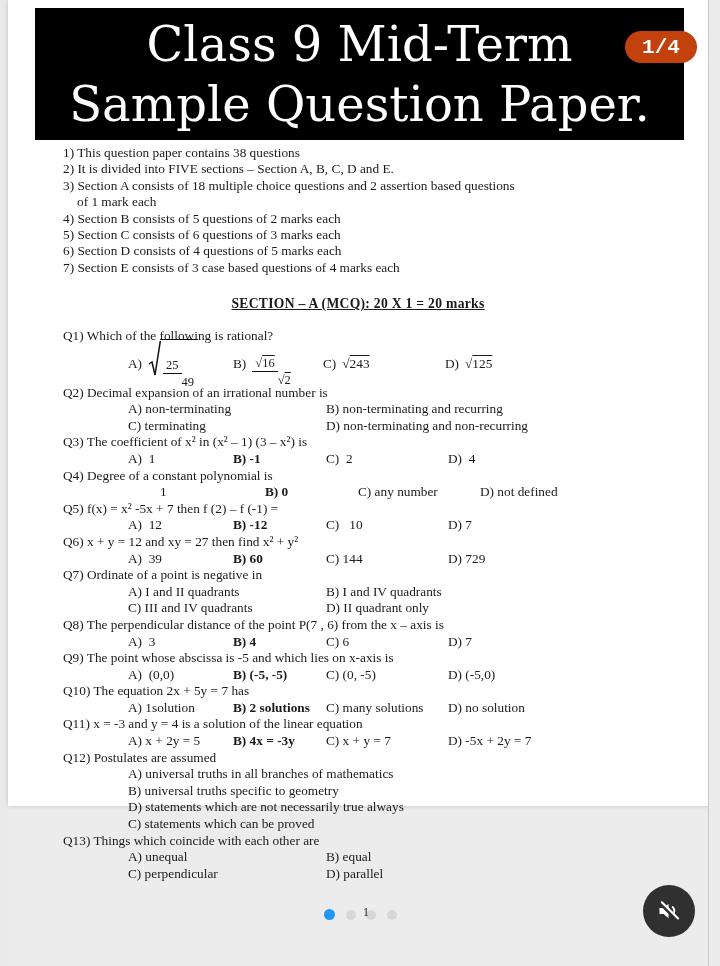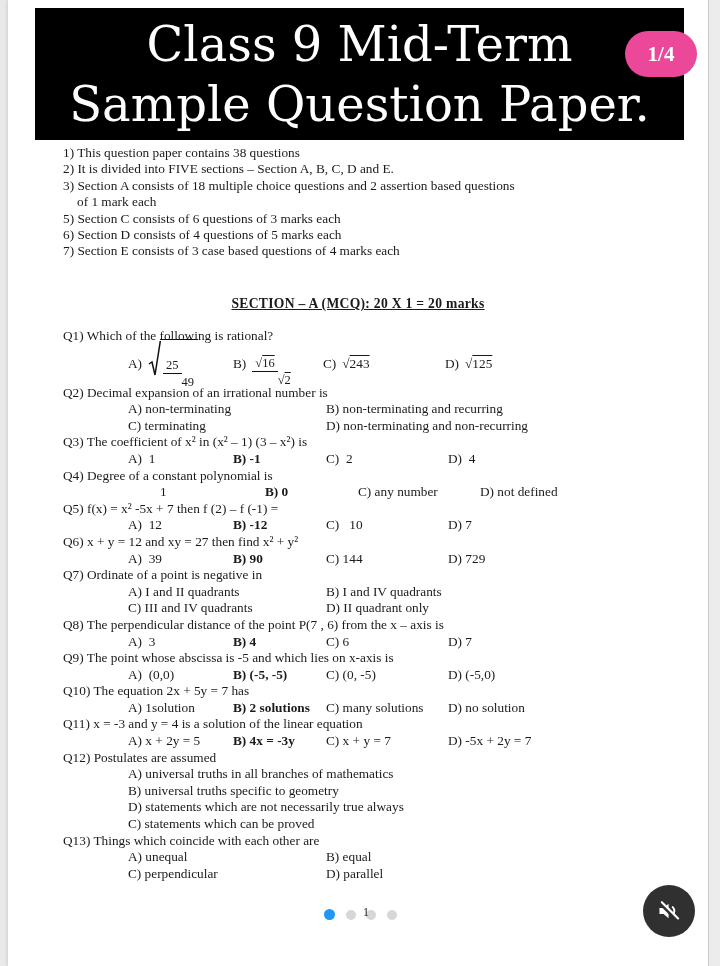--- a/index.html
+++ b/index.html
@@ -1,33 +1,33 @@
 <!DOCTYPE html>
 <html><head>
 <meta charset="utf-8">
 <style>
   html,body{margin:0;padding:0;}
   body{width:720px;height:966px;overflow:hidden;background:#ececec;position:relative;
        font-family:"Liberation Serif",serif;color:#1a1a1a;}
-  .page{position:absolute;left:8px;top:0;width:700px;height:966px;background:#ffffff;
+  .page{position:absolute;left:8px;top:0;width:700px;height:806px;background:#ffffff;
         box-shadow:0 0 4px rgba(0,0,0,.18);}
   .gutter-right{position:absolute;left:708px;top:0;width:12px;height:966px;background:#ececec;
         border-left:1px solid #c9c9c9;}
   .gutter-left{position:absolute;left:0;top:0;width:8px;height:966px;background:#e9e9e9;}
 
   
   .banner{position:absolute;left:27px;top:8px;width:649px;height:132px;background:#000;
           display:flex;flex-direction:column;align-items:center;justify-content:center;}
   .banner .bt{color:#fff;font-family:"DejaVu Serif",serif;font-size:48px;line-height:60px;
           white-space:nowrap;}
 
   
-  .badge{position:absolute;left:625px;top:31px;width:72px;height:46px;border-radius:24px;
-         background:#ec4899;display:flex;align-items:center;justify-content:center;
-         font-family:Liberation Serif, serif;font-size:21px;font-weight:bold;color:#fff;}
+  .badge{position:absolute;left:625px;top:31px;width:72px;height:32px;border-radius:24px;
+         background:#c2410c;display:flex;align-items:center;justify-content:center;
+         font-family:Liberation Mono, monospace;font-size:21px;font-weight:bold;color:#fff;}
 
   
   .instructions{position:absolute;left:55px;top:145px;font-size:13.3px;line-height:16.4px;}
   .ins-line{white-space:pre;}
   .ins-line.indent{padding-left:14px;}
 
   
   .section-heading{position:absolute;left:0;top:296px;width:700px;text-align:center;
          font-size:13.6px;font-weight:bold;}
   .section-heading span{text-decoration:underline;letter-spacing:.3px;}
@@ -75,20 +75,21 @@
   <div class="banner">
     <div class="bt">Class 9 Mid-Term</div>
     <div class="bt">Sample Question Paper.</div>
   </div>
 
   <div class="instructions">
       <div class="ins-line">1) This question paper contains 38 questions</div>
       <div class="ins-line">2) It is divided into FIVE sections – Section A, B, C, D and E.</div>
       <div class="ins-line">3) Section A consists of 18 multiple choice questions and 2 assertion based questions</div>
       <div class="ins-line indent">of 1 mark each</div>
+      <div class="ins-line">4) Section B consists of 5 questions of 2 marks each</div>
       <div class="ins-line">5) Section C consists of 6 questions of 3 marks each</div>
       <div class="ins-line">6) Section D consists of 4 questions of 5 marks each</div>
       <div class="ins-line">7) Section E consists of 3 case based questions of 4 marks each</div>
     </div>
 
   <div class="section-heading">
     <span>SECTION – A (MCQ): 20 X 1 = 20 marks</span>
   </div>
 
   <div class="questions">
@@ -142,21 +143,21 @@
       <div class="q-stem">Q5) f(x) = x² -5x + 7 then f (2) – f (-1) =</div>
       <div class="opt-row row4">
         <span class="opt c0">A)  12</span>
         <span class="opt c1">B) -12</span>
         <span class="opt c2">C)   10</span>
         <span class="opt c3">D) 7</span>
       </div>
       <div class="q-stem">Q6) x + y = 12 and xy = 27 then find x² + y²</div>
       <div class="opt-row row4">
         <span class="opt c0">A)  39</span>
-        <span class="opt c1">B) 90</span>
+        <span class="opt c1">B) 60</span>
         <span class="opt c2">C) 144</span>
         <span class="opt c3">D) 729</span>
       </div>
       <div class="q-stem">Q7) Ordinate of a point is negative in</div>
       <div class="opt-row pairs">
         <span class="opt c0">A) I and II quadrants</span>
         <span class="opt">B) I and IV quadrants</span>
       </div>
       <div class="opt-row pairs">
         <span class="opt c0">C) III and IV quadrants</span>

